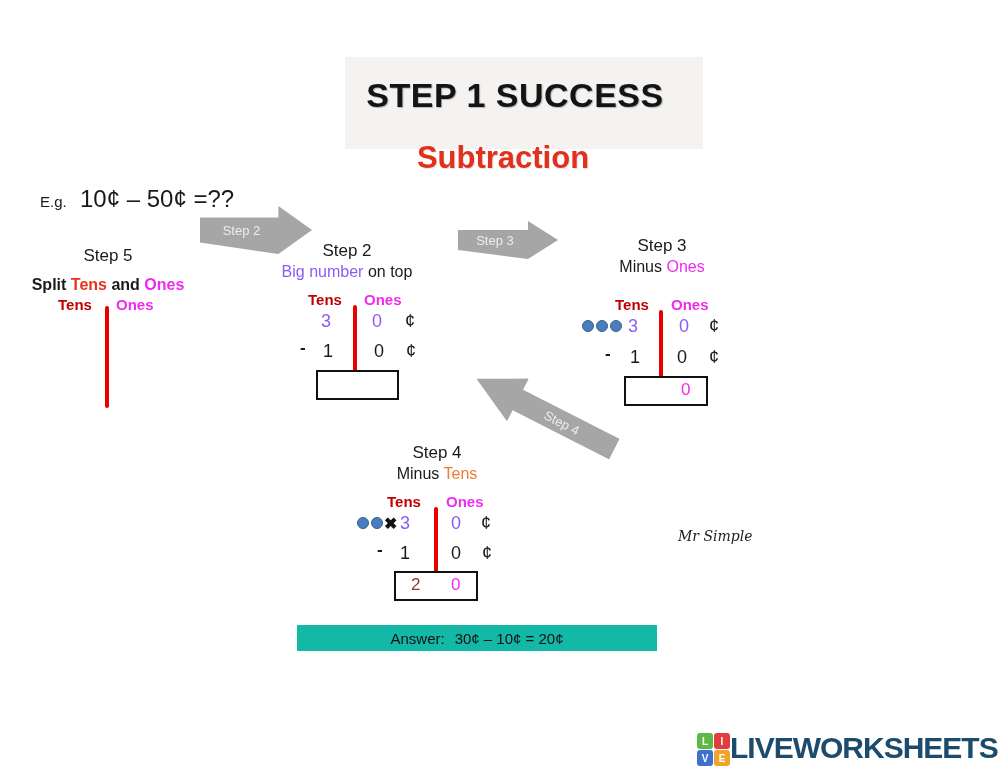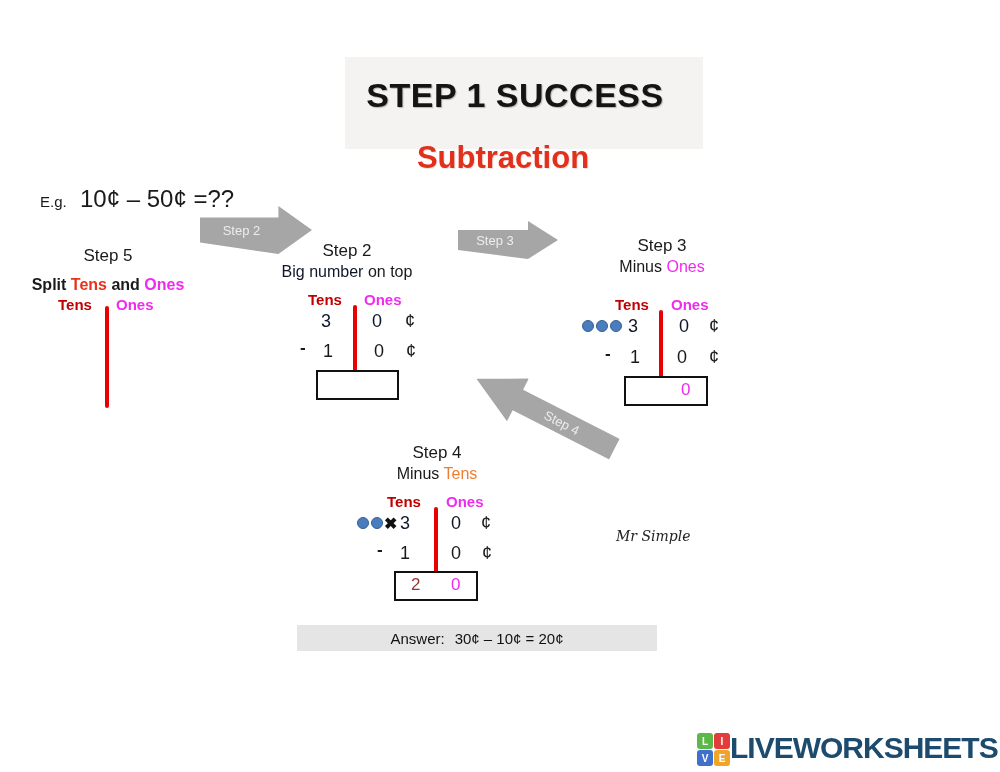--- a/index.html
+++ b/index.html
@@ -11,21 +11,21 @@
   .center{text-align:center;}
   .title-bg{background:#f4f3f1;}
   .main-title{font-size:34px;font-weight:600;color:#141414;text-shadow:1px 1px 1px rgba(0,0,0,0.25);letter-spacing:0.5px;}
   .subtitle{font-size:31px;font-weight:600;color:#e2301b;text-shadow:1px 1px 1px rgba(0,0,0,0.12);}
   .eg-prefix{font-size:15px;}
   .eg-expr{font-size:24px;}
   .step-title{font-size:17px;}
   .caption{font-size:16px;}
   .c-red{color:#e8321c;}
   .c-magenta{color:#f02bf0;}
-  .c-cyan{color:#0f172a;}
+  .c-cyan{color:#8b5cf6;}
   .c-orange{color:#ed7d31;}
   .col-header{font-weight:bold;font-size:15px;color:#c00000;}
   .col-header.ones{color:#f02bf0;}
   .divider{width:4px;background:#e90000;border-radius:2px;}
   .digit{font-size:18px;}
   .minus{font-size:17px;font-weight:bold;}
   .answer-box{border:2px solid #111;background:#fff;}
   .box-digit{position:absolute;top:2px;font-size:17px;}
   .dot{position:absolute;width:10px;height:10px;border-radius:50%;background:#4a7dbd;border:1px solid #36608f;}
   .arrow-right{
@@ -37,21 +37,21 @@
   .arrow-right span{padding-right:26%;}
   .arrow-left{
     background:#a6a6a6;
     clip-path:polygon(0 50%,30% 0,30% 26%,100% 26%,100% 74%,30% 74%,30% 100%);
     display:flex;align-items:center;justify-content:center;
     color:#ededed;font-size:13px;
   }
   .arrow-left span{padding-left:24%;}
   .cross{font-size:16px;font-weight:bold;color:#111;}
   .watermark{font-family:"DejaVu Serif", serif;font-style:italic;font-size:14px;color:#222;}
-  .answer-bar{background:#e5e5e5;display:flex;align-items:center;justify-content:center;font-size:15px;color:#111;}
+  .answer-bar{background:#14b8a6;display:flex;align-items:center;justify-content:center;font-size:15px;color:#111;}
   .answer-bar .lbl{margin-right:10px;}
   .logo-tiles{display:grid;grid-template-columns:16px 16px;grid-template-rows:16px 16px;gap:1px;}
   .tile{width:16px;height:16px;border-radius:3px;color:#fff;font-size:10px;font-weight:bold;
         display:flex;align-items:center;justify-content:center;}
   .tile0{background:#5cb947;} .tile1{background:#e23c3c;}
   .tile2{background:#3e70cc;} .tile3{background:#f0a42a;}
   .logo-name{font-size:30px;font-weight:800;color:#1c4b6e;letter-spacing:-1px;}
 </style>
 </head>
 <body>
@@ -138,21 +138,21 @@
 <span class="abs digit" style="left:481px;top:513px;">¢</span>
 <span class="abs minus" style="left:377px;top:540px;">-</span>
 <span class="abs digit" style="left:400px;top:543px;">1</span>
 <span class="abs digit" style="left:451px;top:543px;">0</span>
 <span class="abs digit" style="left:482px;top:543px;">¢</span>
 <div class="abs answer-box" style="left:394px;top:571px;width:80px;height:26px;">
   <span class="box-digit" style="left:15px;color:#943634;">2</span>
   <span class="box-digit c-magenta" style="left:55px;">0</span>
 </div>
 
-<span class="abs watermark" style="left:616px;top:528px;">Mr Simple</span>
+<span class="abs watermark" style="left:678px;top:528px;">Mr Simple</span>
 
 <div class="abs answer-bar" style="left:297px;top:625px;width:360px;height:26px;">
   <span class="lbl">Answer:</span>
   <span>30¢ – 10¢ = 20¢</span>
 </div>
 
 <div class="abs logo-tiles" style="left:697px;top:733px;">
   <div class="tile tile0">L</div>
   <div class="tile tile1">I</div>
   <div class="tile tile2">V</div>

